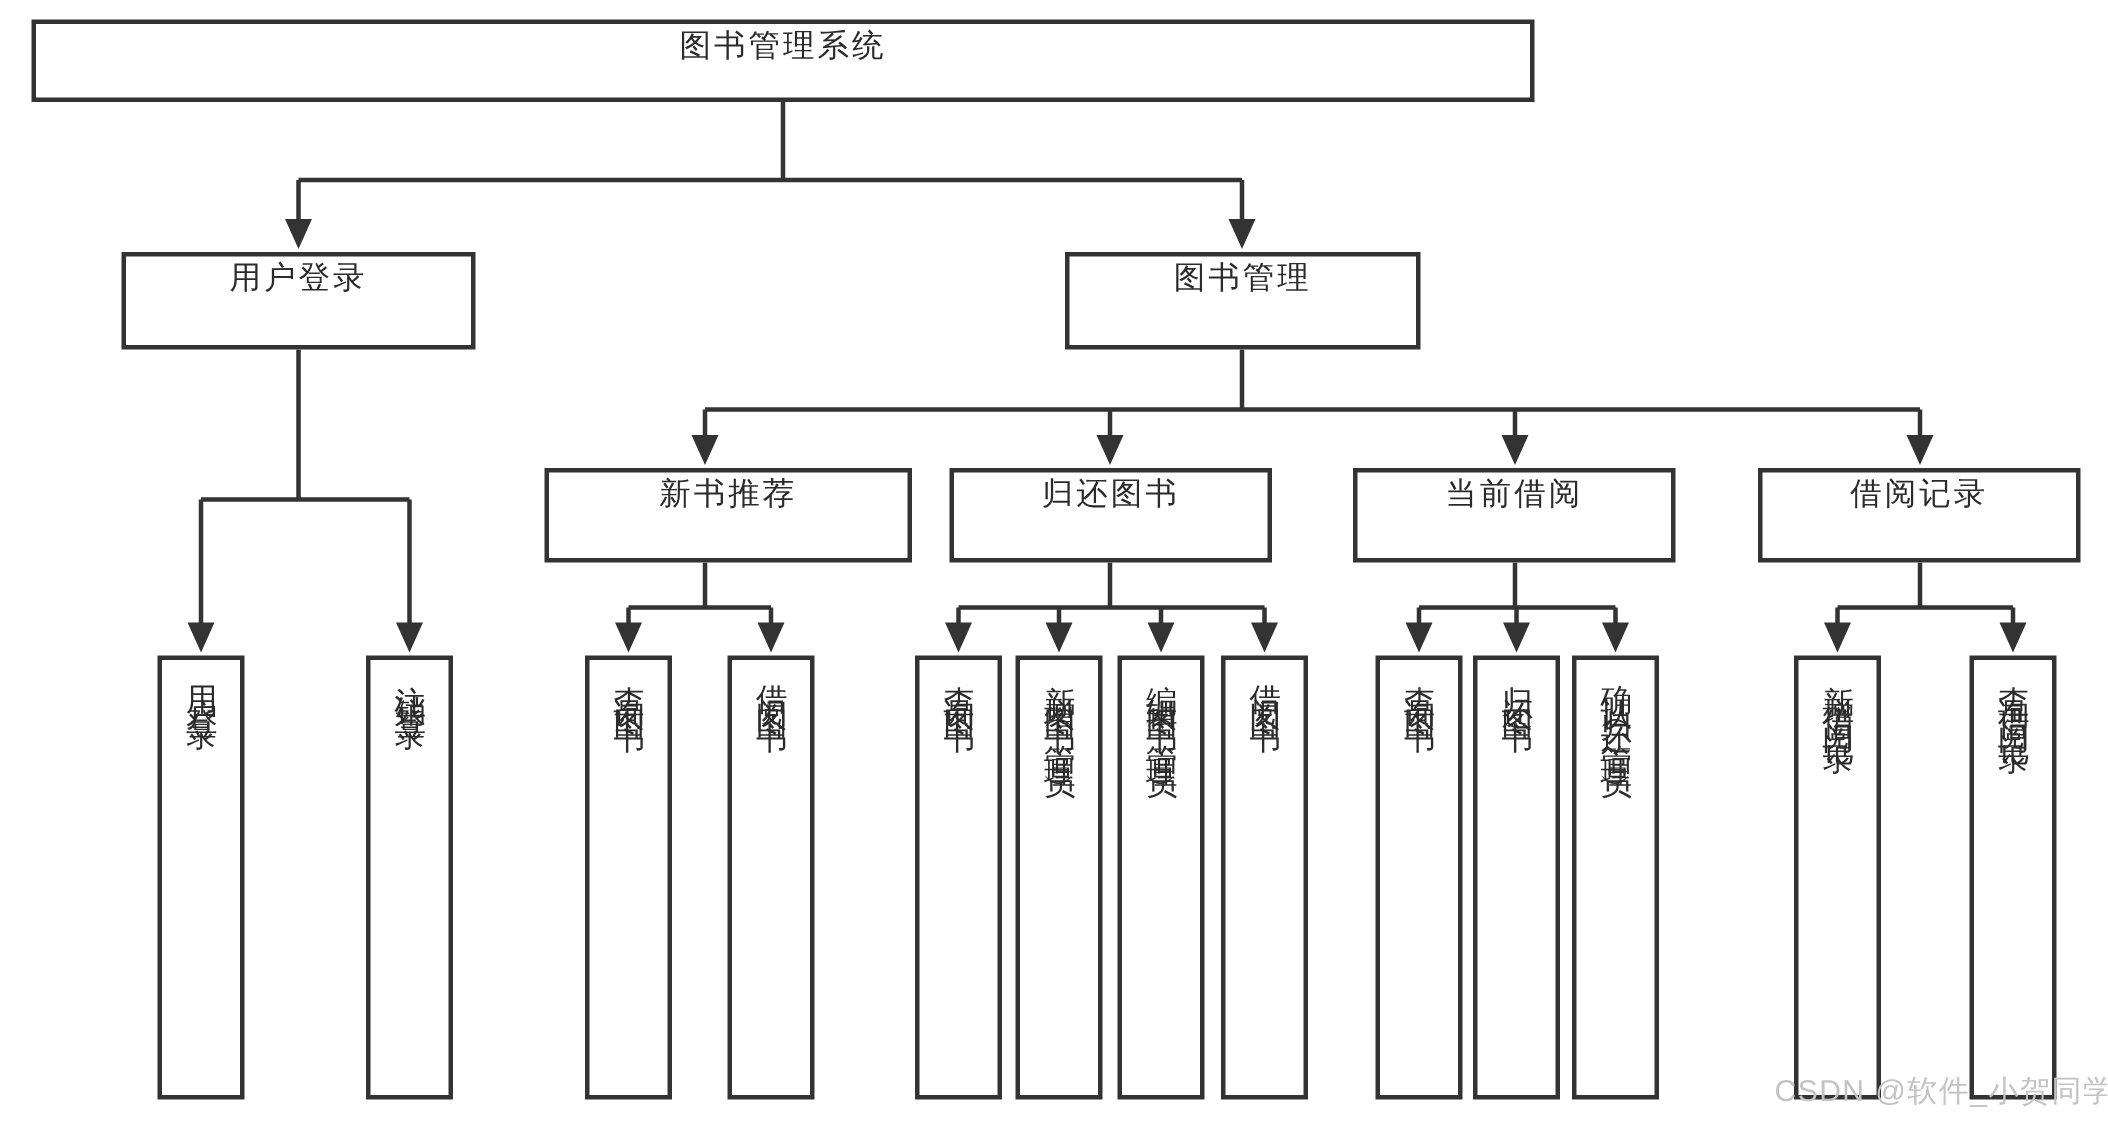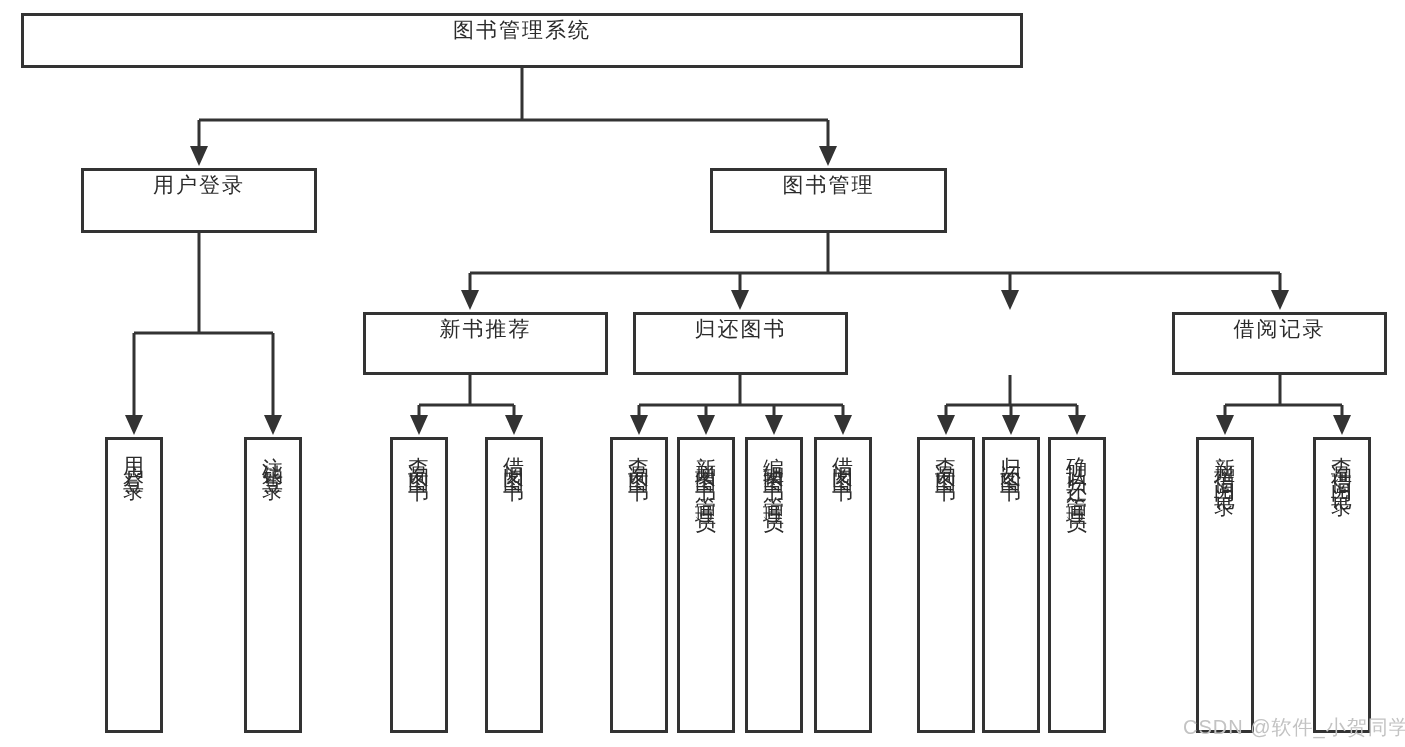--- a/index.html
+++ b/index.html
@@ -90,20 +90,23 @@
   <div class="box" style="left:710px; top:168px; width:237px; height:65px;">
     <span class="hlabel">图书管理</span>
   </div>
 
   <div class="box" style="left:363px; top:312px; width:245px; height:63px;">
     <span class="hlabel">新书推荐</span>
   </div>
   <div class="box" style="left:633px; top:312px; width:215px; height:63px;">
     <span class="hlabel">归还图书</span>
   </div>
+  <div class="box" style="left:902px; top:312px; width:215px; height:63px;">
+    <span class="hlabel">当前借阅</span>
+  </div>
   <div class="box" style="left:1172px; top:312px; width:215px; height:63px;">
     <span class="hlabel">借阅记录</span>
   </div>
 
   <div class="box leaf" style="left:105px;">
     <span class="vtext">用户登录</span>
   </div>
   <div class="box leaf" style="left:244px;">
     <span class="vtext">注销登录</span>
   </div>

